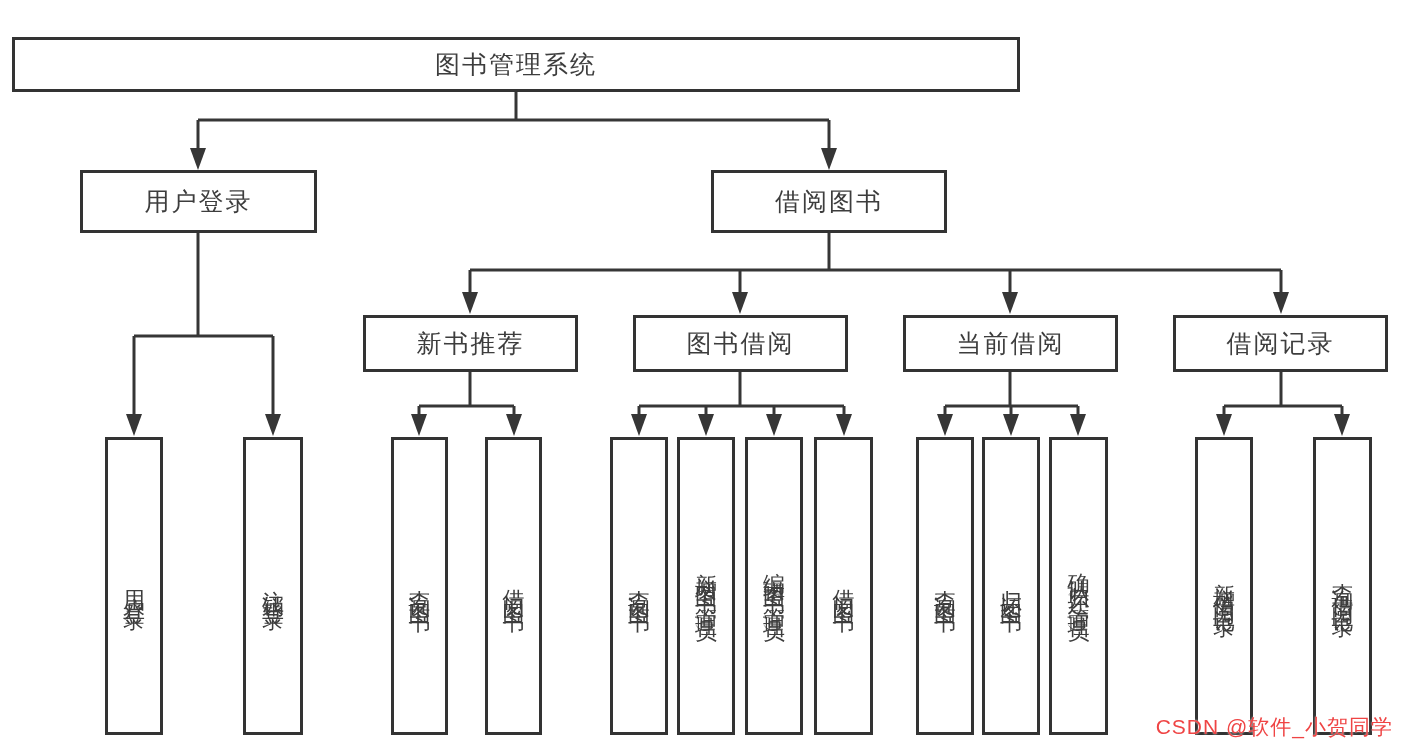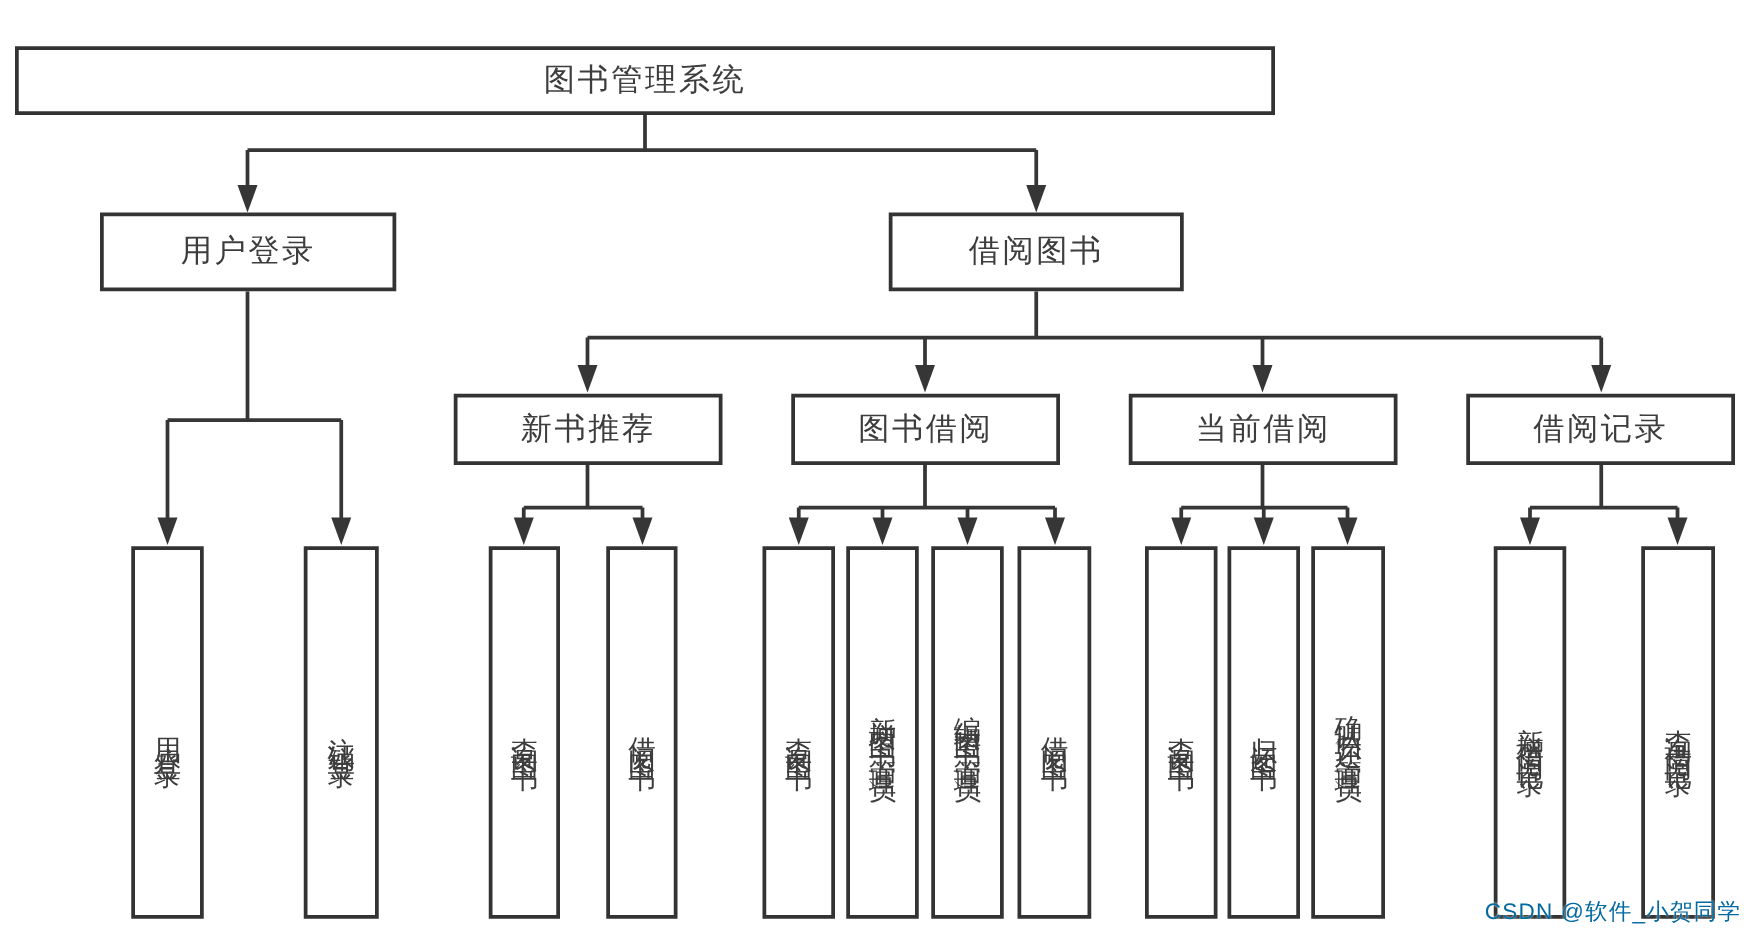--- a/index.html
+++ b/index.html
@@ -29,22 +29,22 @@
   .node.leaf { font-size: 22px; letter-spacing: 0; }
   .leaf .vtext {
     writing-mode: vertical-rl;
     letter-spacing: 7px;
     color: #3d3d3d;
   }
   .watermark {
     position: absolute;
     right: 12px;
     bottom: 6px;
-    color: #0369a1;
-    font-size: 18px;
+    color: #ef4444;
+    font-size: 21px;
     letter-spacing: 1px;
     text-shadow: 0 0 2px #ffffff;
     white-space: nowrap;
     z-index: 5;
   }
 </style>
 </head>
 <body>
 
 <div class="canvas">

